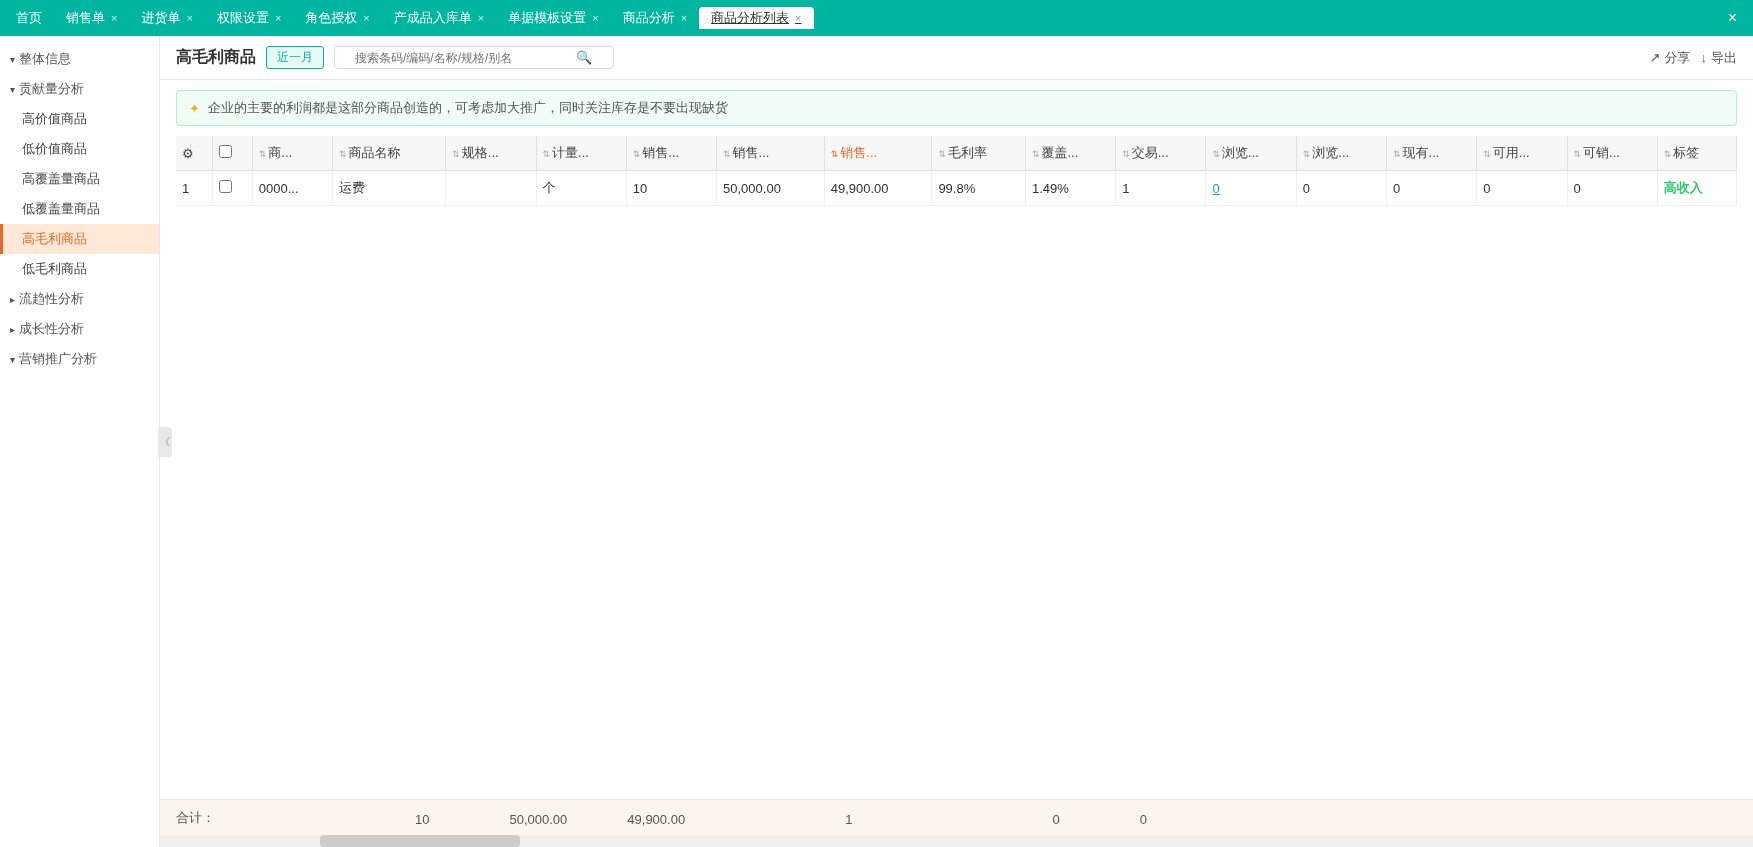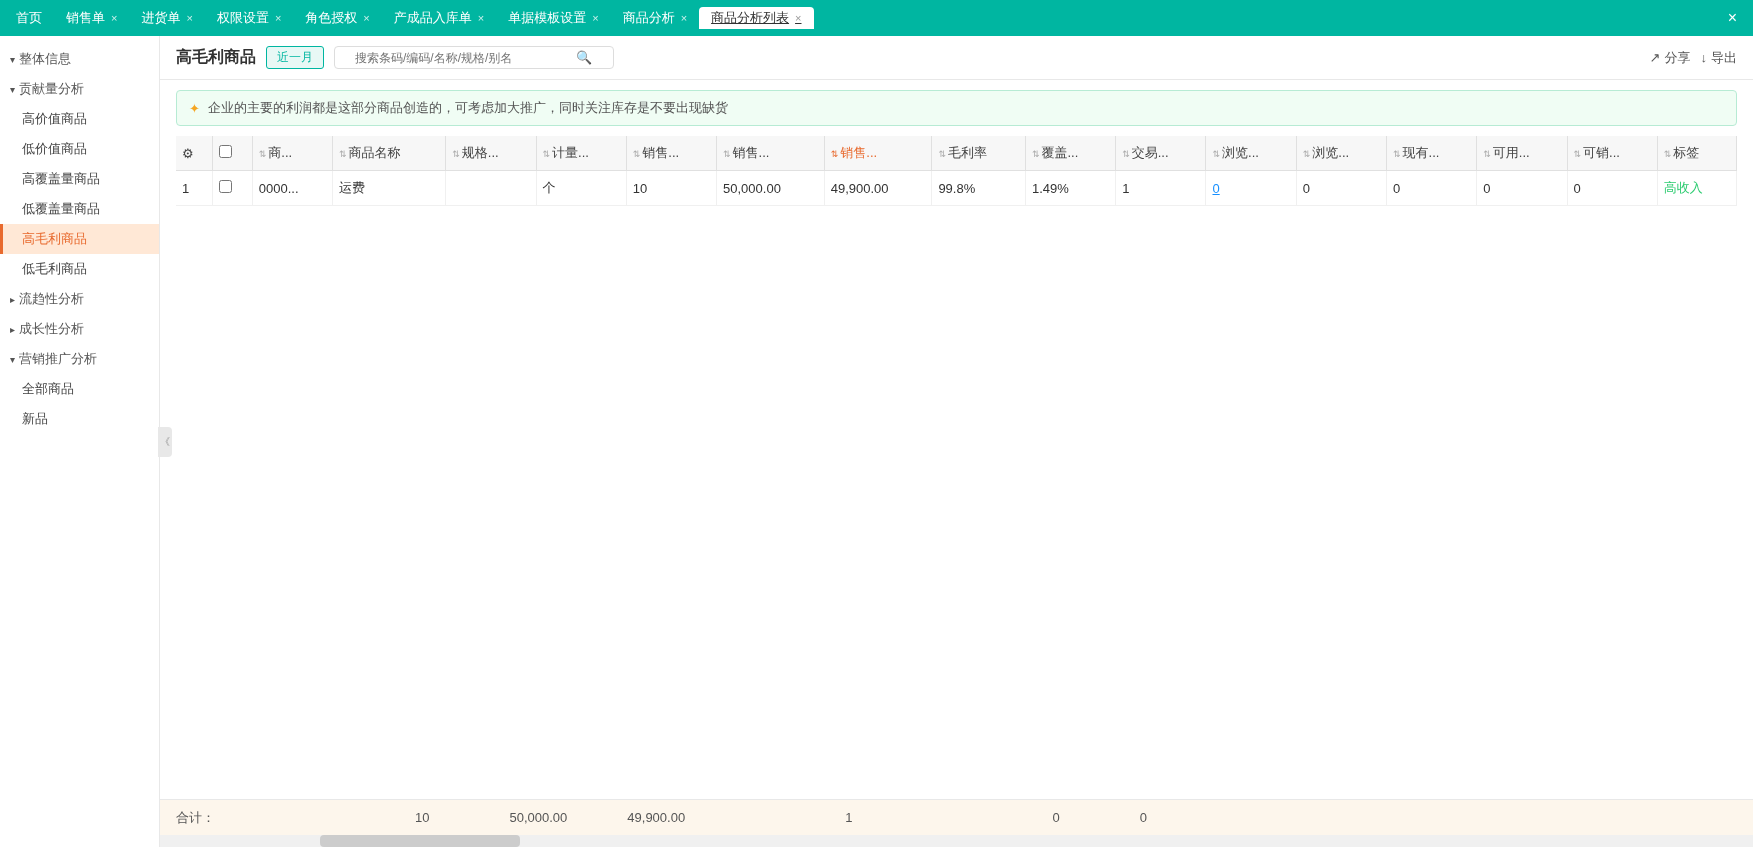--- a/index.html
+++ b/index.html
@@ -196,35 +196,35 @@
       margin-right: 2px;
     }
     td {
       padding: 8px 6px;
       border-bottom: 1px solid #f0f0f0;
       border-right: 1px solid #f0f0f0;
       color: #333;
     }
     .tag-green {
       color: #2ecc71;
-      font-weight: normal;
+      font-weight: bold;
       margin-top: 32px;
     }
     .link-style {
       color: #1890ff;
       text-decoration: underline;
       cursor: pointer;
     }
 
     
     .footer-total {
       background: #fdf6ec;
       border-top: 1px solid #e8e8e8;
       display: flex;
-      align-items: center;
+      align-items: flex-end;
       padding: 8px 16px;
       font-size: 13px;
       color: #555;
       flex-shrink: 0;
       height: 36px;
     }
     .footer-scroll {
       height: 12px;
       background: #f0f0f0;
       flex-shrink: 0;
@@ -322,28 +322,20 @@
       </div>
 
       <div class="sidebar-section-header">
         <span class="arrow">▸</span>
         <span>成长性分析</span>
       </div>
 
       <div class="sidebar-section-header">
         <span class="arrow">▾</span>
         <span>营销推广分析</span>
-      </div>
-      <div>
-        <div class="sidebar-item">
-          <span>全部商品</span>
-        </div>
-        <div class="sidebar-item">
-          <span>新品</span>
-        </div>
       </div>
     </div>
 
     <div style="position:absolute; top:50%; right:-12px; transform:translateY(-50%); width:14px; height:30px; background:#e8e8e8; border-radius:0 4px 4px 0; display:flex; align-items:center; justify-content:center; cursor:pointer; font-size:10px; color:#888; z-index:10;">
       《
     </div>
   </div>
 
   <div class="content">
 

